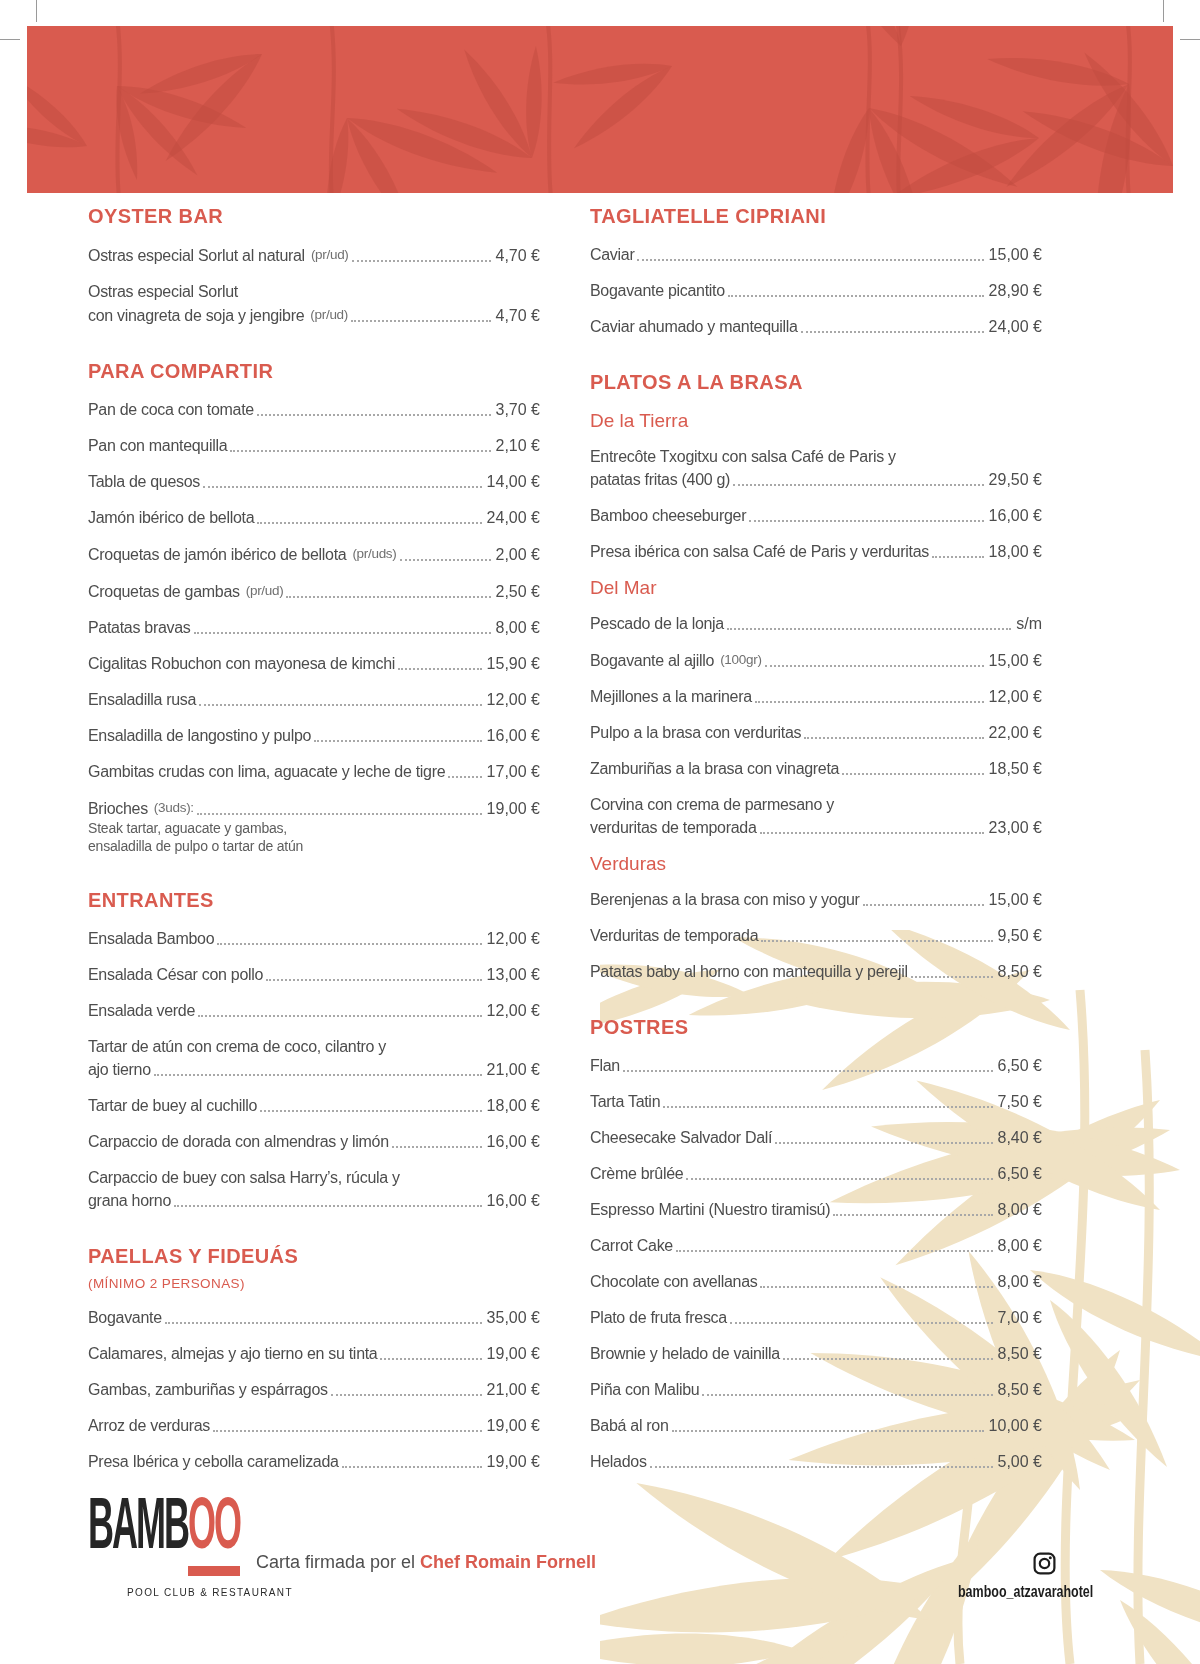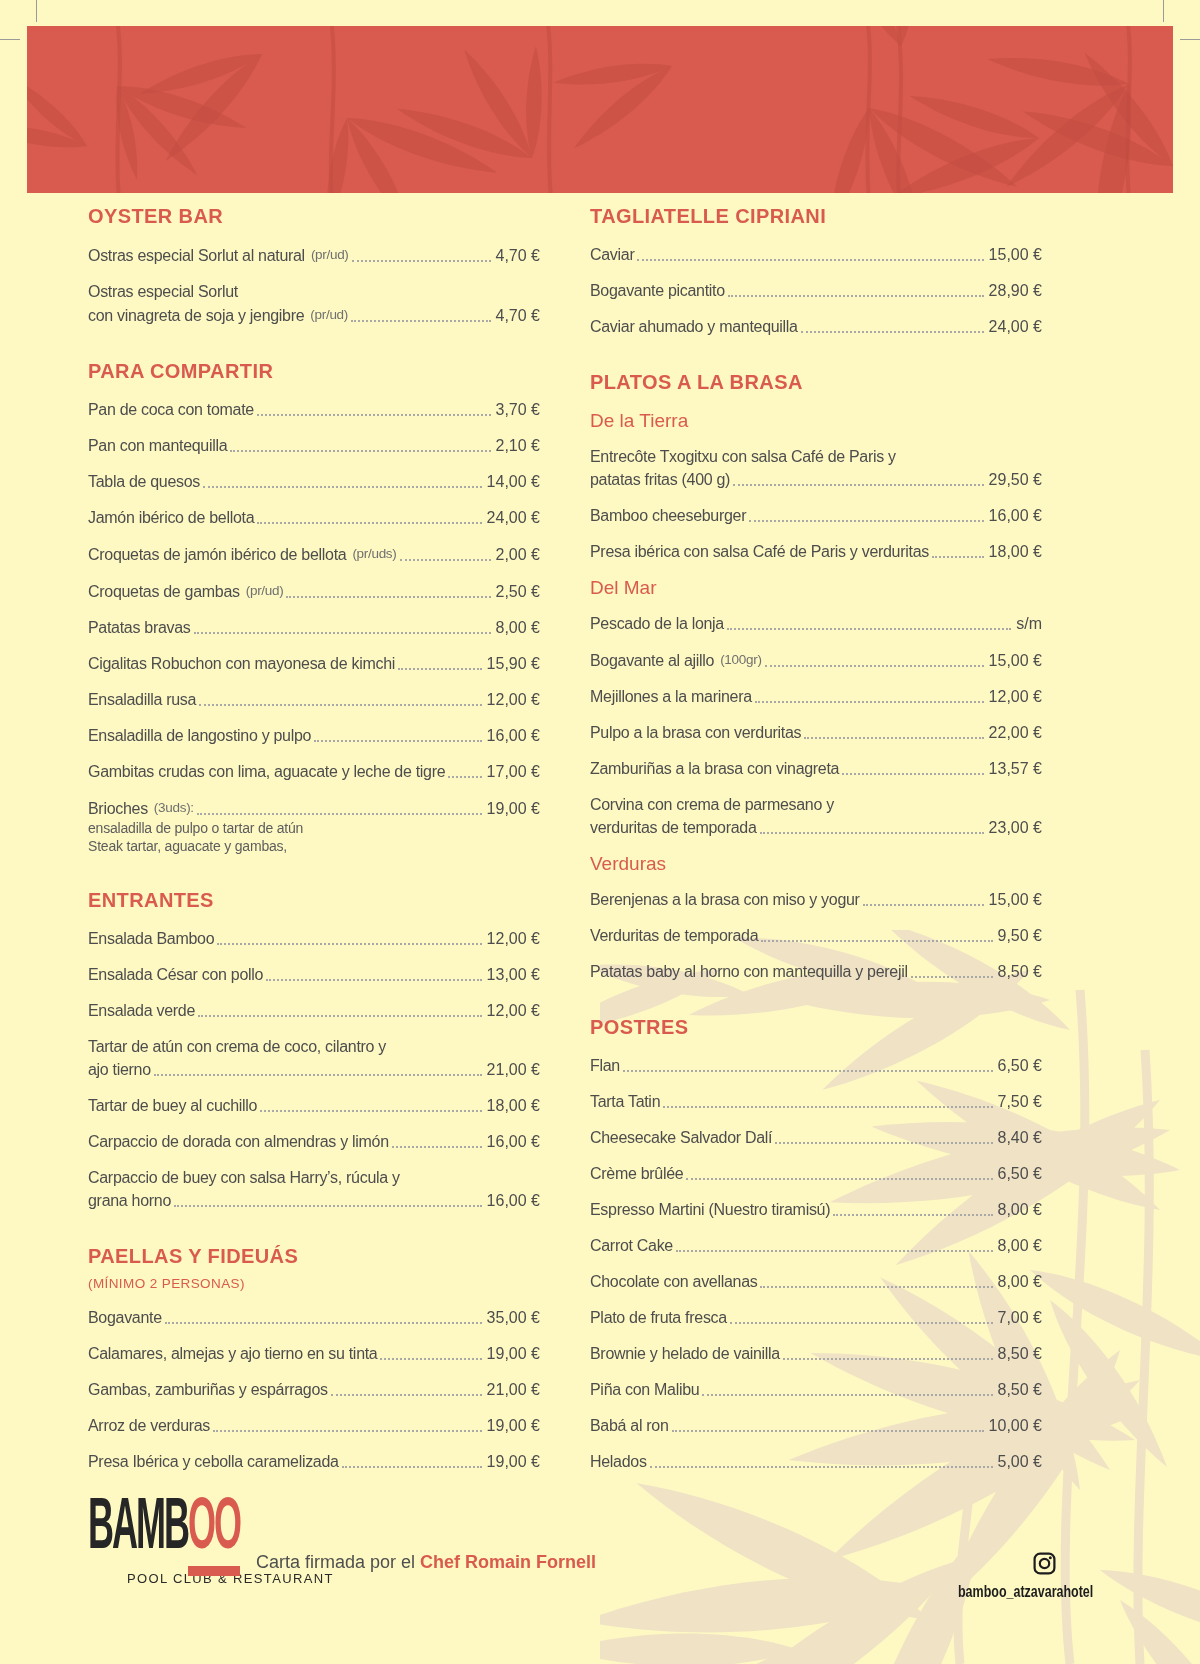--- a/index.html
+++ b/index.html
@@ -7,21 +7,21 @@
     --banner-bg:#d95b4f;
     --banner-leaf:#c24b40;
     --deco-leaf:#f0e2c4;
     --text:#4d4d4d;
     --note:#707070;
     --logo-dark:#262626;
   }
   html,body{margin:0;padding:0;background:#e8e8e8;}
   .page{
     position:relative;width:1200px;height:1664px;margin:0 auto;
-    background:#fef9c3;overflow:hidden;
+    background:#ffffff;overflow:hidden;
     font-family:"Liberation Sans",sans-serif;color:var(--text);
   }
   
   .mark{position:absolute;background:#9a9a9a;}
   .mark-tl-v{left:36px;top:0;width:1px;height:22px;}
   .mark-tr-v{left:1163px;top:0;width:1px;height:22px;}
   .mark-l-h{left:0;top:39px;width:20px;height:1px;}
   .mark-r-h{left:1180px;top:39px;width:20px;height:1px;}
   
   .banner{position:absolute;left:27px;top:26px;width:1146px;height:167px;z-index:1;}
@@ -51,21 +51,21 @@
   .price{flex:0 0 auto;white-space:nowrap;padding-left:2px;letter-spacing:0;}
   .item-desc{font-size:14px;line-height:18px;color:#5d5d5d;letter-spacing:-.2px;}
   .item-desc:first-of-type{margin-top:5px;}
   
   .logo{position:absolute;left:88px;top:1487px;z-index:2;}
   .logo-word{
     display:block;font-size:72px;line-height:72px;font-weight:bold;letter-spacing:-4px;
     transform:scaleX(.5);transform-origin:left top;white-space:nowrap;color:var(--logo-dark);
   }
   .logo-oo{color:var(--accent);border-bottom:10px solid var(--accent);padding-bottom:3px;}
-  .logo-tag{margin-top:12px;font-size:13px;letter-spacing:1.35px;color:#2a2a2a;white-space:nowrap;padding-left:39px;}
+  .logo-tag{margin-top:28px;font-size:10px;letter-spacing:1.35px;color:#2a2a2a;white-space:nowrap;padding-left:39px;}
   .signature{position:absolute;left:256px;top:1552px;font-size:18px;z-index:2;color:#4f4f4f;}
   .signature .chef{color:var(--accent);font-weight:bold;margin-left:5px;}
   .ig{position:absolute;left:958px;top:1552px;display:flex;align-items:center;gap:8px;z-index:2;color:#1d1d1d;flex-direction:column;}
   .ig-handle{font-size:16px;font-weight:bold;transform:scaleX(.78);transform-origin:left center;white-space:nowrap;}
 </style>
 </head>
 <body>
 
 <div class="page">
 
@@ -260,22 +260,22 @@
             <span class="price">17,00 €</span>
           </div>
         </div>
         <div class="menu-item">
           <div class="item-row">
             <span class="item-name">Brioches</span>
             <span class="item-note">(3uds):</span>
             <span class="leader"></span>
             <span class="price">19,00 €</span>
           </div>
+          <div class="item-desc">Steak tartar, aguacate y gambas,</div>
           <div class="item-desc">ensaladilla de pulpo o tartar de atún</div>
-          <div class="item-desc">Steak tartar, aguacate y gambas,</div>
         </div>
       </section>
       <section class="menu-section">
         <h2 class="section-title">ENTRANTES</h2>
         <div class="menu-item">
           <div class="item-row">
             <span class="item-name">Ensalada Bamboo</span>
             <span class="leader"></span>
             <span class="price">12,00 €</span>
           </div>
@@ -442,21 +442,21 @@
           <div class="item-row">
             <span class="item-name">Pulpo a la brasa con verduritas</span>
             <span class="leader"></span>
             <span class="price">22,00 €</span>
           </div>
         </div>
         <div class="menu-item">
           <div class="item-row">
             <span class="item-name">Zamburiñas a la brasa con vinagreta</span>
             <span class="leader"></span>
-            <span class="price">13,57 €</span>
+            <span class="price">18,50 €</span>
           </div>
         </div>
         <div class="menu-item">
           <div class="item-line1">Corvina con crema de parmesano y</div>
           <div class="item-row">
             <span class="item-name">verduritas de temporada</span>
             <span class="leader"></span>
             <span class="price">23,00 €</span>
           </div>
         </div>

